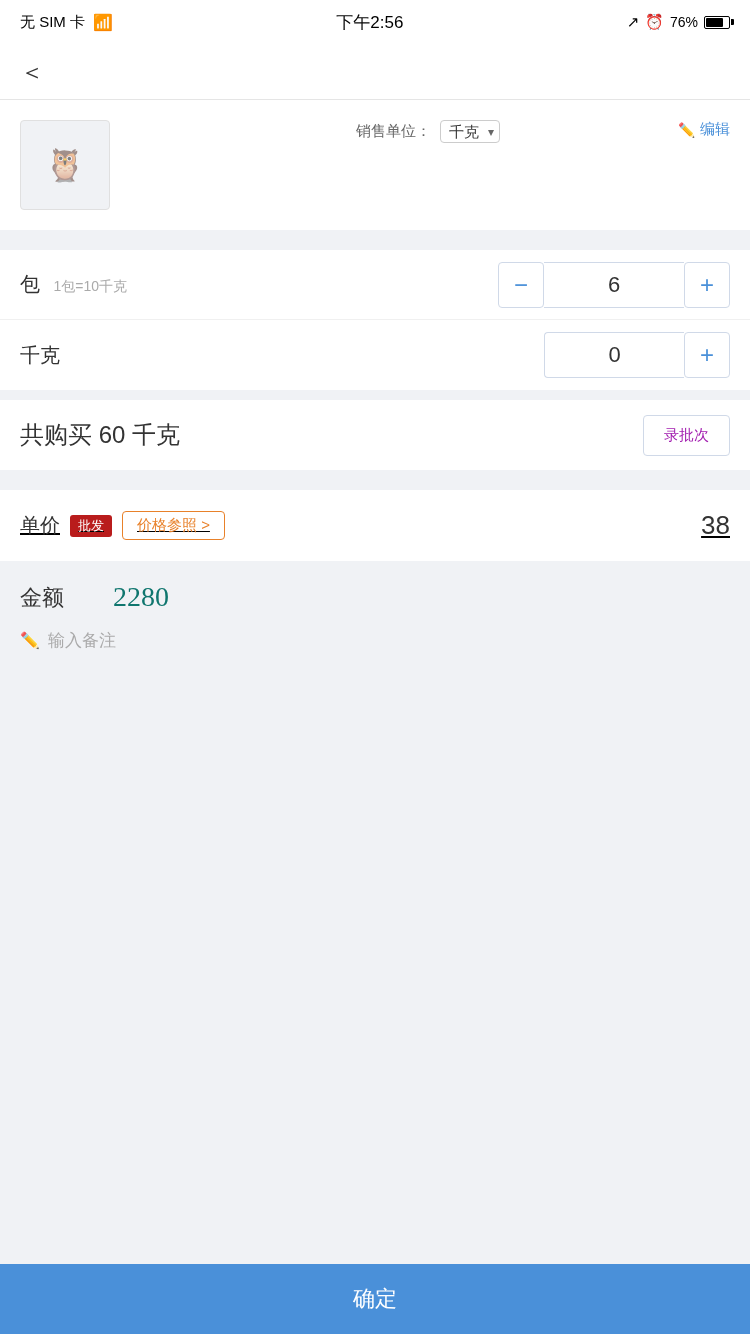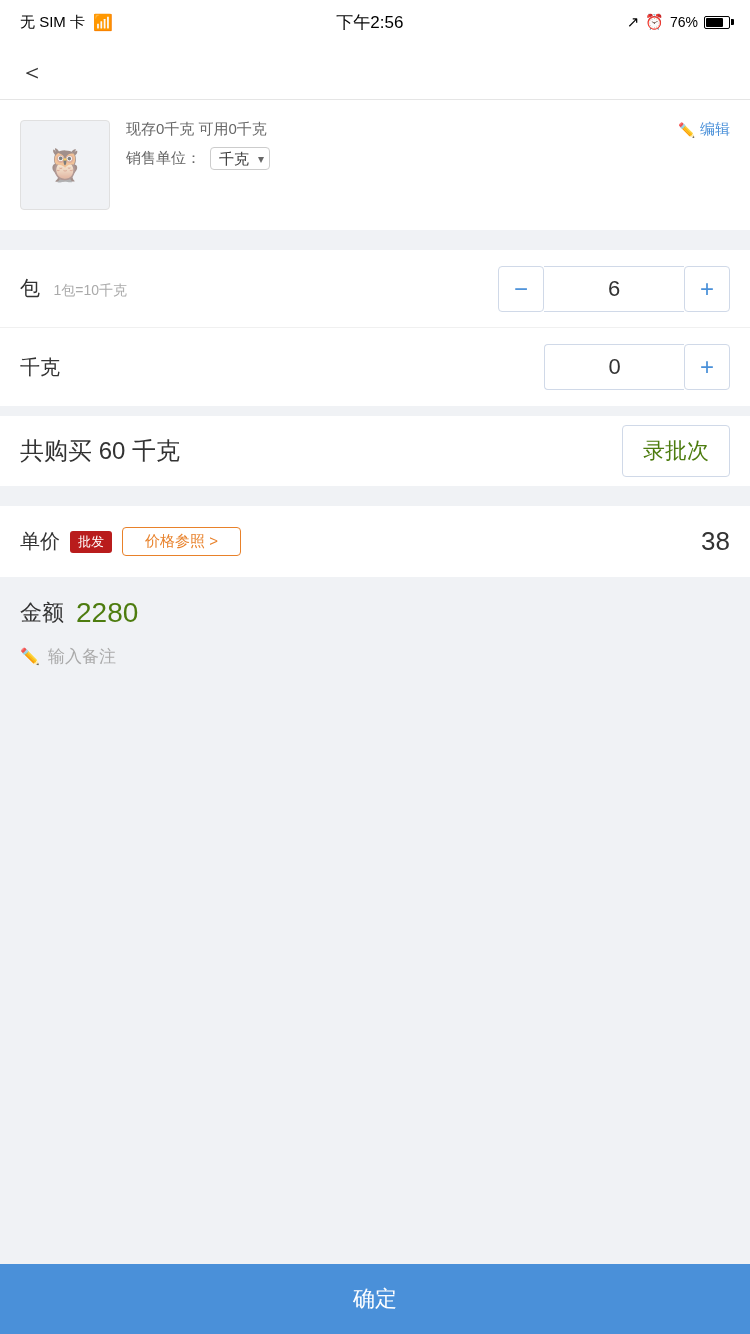--- a/index.html
+++ b/index.html
@@ -116,20 +116,21 @@
       font-size: 15px;
       color: #666;
       margin-bottom: 8px;
     }
     .product-unit-row {
       display: flex;
       align-items: center;
       gap: 9px;
       font-size: 15px;
       color: #666;
+      justify-content: center;
     }
     .unit-select {
       background: #fff;
       border: 1px solid #ccc;
       border-radius: 4px;
       padding: 2px 20px 2px 8px;
       font-size: 15px;
       color: #333;
       appearance: none;
       position: relative;
@@ -162,21 +163,21 @@
 
     
     .qty-section {
       background: #fff;
       margin-bottom: 0;
     }
     .qty-row {
       display: flex;
       align-items: center;
       padding: 0 20px;
-      height: 78px;
+      height: 70px;
       border-bottom: 1px solid #f0f0f0;
     }
     .qty-label {
       font-size: 20px;
       color: #333;
       flex: 1;
     }
     .qty-hint {
       font-size: 14px;
       color: #aaa;
@@ -227,31 +228,32 @@
       margin-bottom: 10px;
     }
     .total-text {
       font-size: 24px;
       color: #333;
     }
     .batch-btn {
       border: 1px solid #d0d9e8;
       border-radius: 4px;
       padding: 10px 20px;
-      font-size: 22px;
-      color: #4d7c0f;
+      font-size: 15px;
+      color: #a21caf;
       background: #fff;
       cursor: pointer;
     }
 
     
     .price-section {
       background: #fff;
       padding: 20px 20px 20px 20px;
       margin-bottom: 0;
+      text-decoration: underline;
     }
     .price-row {
       display: flex;
       align-items: center;
       justify-content: space-between;
     }
     .price-left {
       display: flex;
       align-items: center;
       gap: 10px;
@@ -260,21 +262,21 @@
     .price-tag-batch {
       background: #b91c1c;
       color: #fff;
       font-size: 13px;
       padding: 2px 8px;
       border-radius: 3px;
     }
     .price-ref-btn {
       border: 1.5px solid #e8812a;
       border-radius: 4px;
-      padding: 4px 22px;
+      padding: 4px 14px;
       font-size: 15px;
       color: #e8812a;
       background: #fff;
       cursor: pointer;
       display: flex;
       align-items: center;
       gap: 4px;
     }
     .price-value {
       font-size: 26px;
@@ -282,26 +284,27 @@
       font-weight: 400;
     }
 
     
     .amount-section {
       background: #f0f2f5;
       padding: 20px 20px 0 20px;
     }
     .amount-row {
       display: flex;
-      align-items: center;
+      align-items: flex-end;
       gap: 12px;
       margin-bottom: 16px;
+      font-family: Liberation Serif, serif;
     }
     .amount-label { font-size: 22px; color: #333; }
-    .amount-value { font-size: 28px; color: #4d7c0f; font-weight: 500; }
+    .amount-value { font-size: 28px; color: #0f766e; font-weight: 500; margin-left: 37px; }
     .remark-row {
       display: flex;
       align-items: center;
       gap: 8px;
       color: #aaa;
       font-size: 17px;
       padding-bottom: 20px;
     }
     .pencil-icon { font-size: 16px; color: #aaa; }
 
@@ -351,21 +354,20 @@
 
 <div class="nav-bar">
   <span class="nav-back">＜</span>
 </div>
 
 <div class="product-section" style="position:relative;">
   <div class="product-image">
     <span class="owl-logo">🦉</span>
   </div>
   <div class="product-info">
-    <div class="product-stock">现存0千克  可用0千克</div>
     <div class="product-unit-row">
       <span>销售单位：</span>
       <div class="unit-select-wrap">
         <select class="unit-select">
           <option>千克</option>
         </select>
       </div>
     </div>
   </div>
   <div class="edit-btn">

